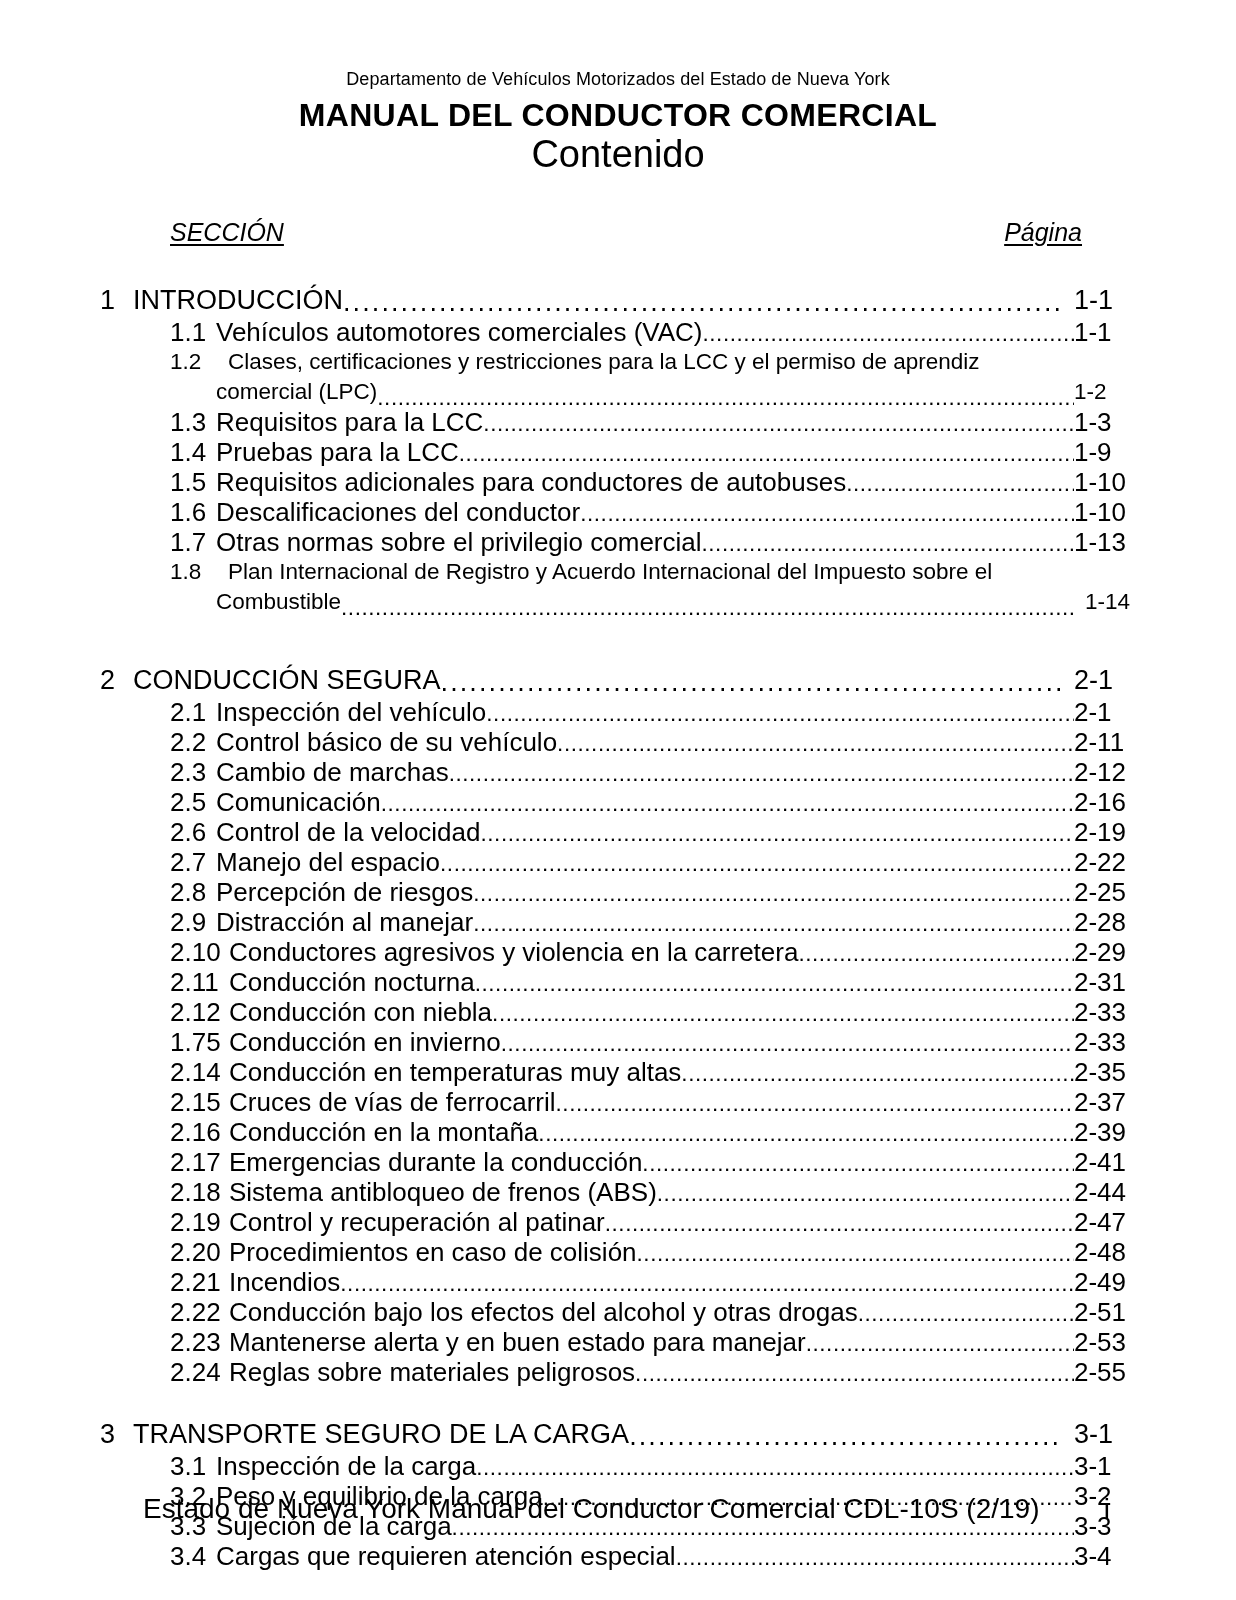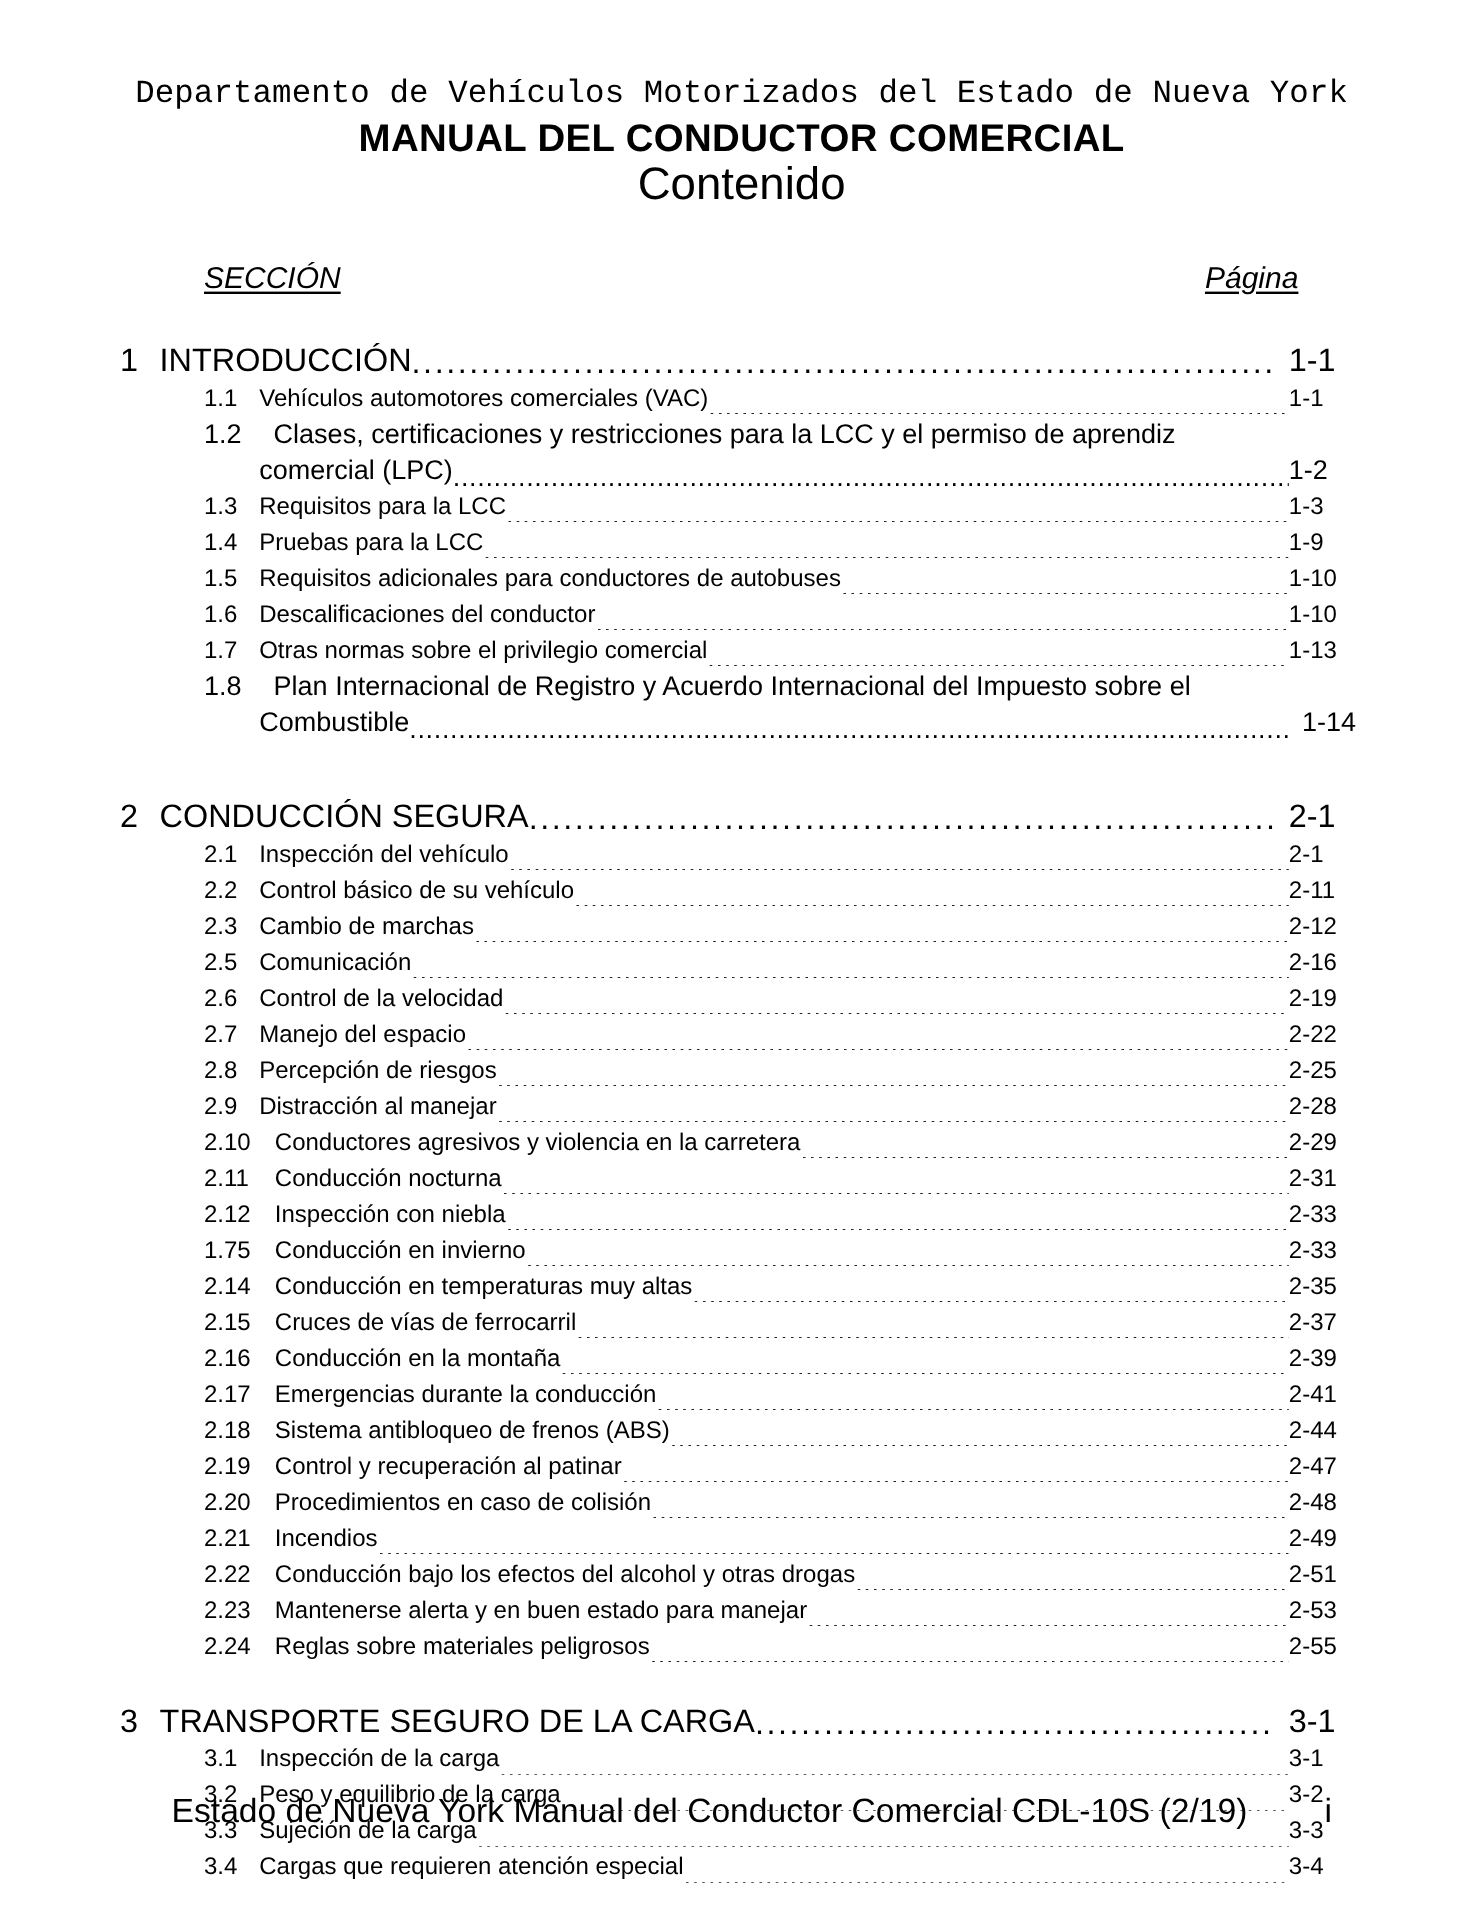--- a/index.html
+++ b/index.html
@@ -25,24 +25,23 @@
     padding: 0;
     overflow: hidden;
   }
 
   
   .masthead {
     text-align: center;
     padding-top: 66px;
   }
   .org-line {
-    font-size: 27px;
+    font-size: 18px;
     line-height: 27px;
     letter-spacing: 0.1px;
-    font-family: Liberation Mono, monospace;
   }
   .manual-title {
     font-size: 32px;
     font-weight: bold;
     line-height: 40px;
     letter-spacing: 0.3px;
     margin-top: 2px;
   }
   .contents-title {
     font-size: 38px;
@@ -110,21 +109,21 @@
     flex: 0 0 auto;
     width: 62px;
     text-align: left;
     padding-left: 12px;
   }
 
   
   .sub-row {
     display: flex;
     align-items: flex-end;
-    font-size: 20px;
+    font-size: 26px;
     line-height: 30px;
     white-space: nowrap;
     padding-left: 70px;
   }
   .sub-row .sub-num {
     flex: 0 0 46px;
     width: 46px;
   }
   .sub-row.wide .sub-num {
     flex: 0 0 59px;
@@ -374,21 +373,21 @@
       <span class="sub-page">2-29</span>
     </div>
     <div class="sub-row wide">
       <span class="sub-num">2.11</span>
       <span class="sub-label">Conducción nocturna</span>
       <span class="leader"></span>
       <span class="sub-page">2-31</span>
     </div>
     <div class="sub-row wide">
       <span class="sub-num">2.12</span>
-      <span class="sub-label">Inspección con niebla</span>
+      <span class="sub-label">Conducción con niebla</span>
       <span class="leader"></span>
       <span class="sub-page">2-33</span>
     </div>
     <div class="sub-row wide">
       <span class="sub-num">1.75</span>
       <span class="sub-label">Conducción en invierno</span>
       <span class="leader"></span>
       <span class="sub-page">2-33</span>
     </div>
     <div class="sub-row wide">

